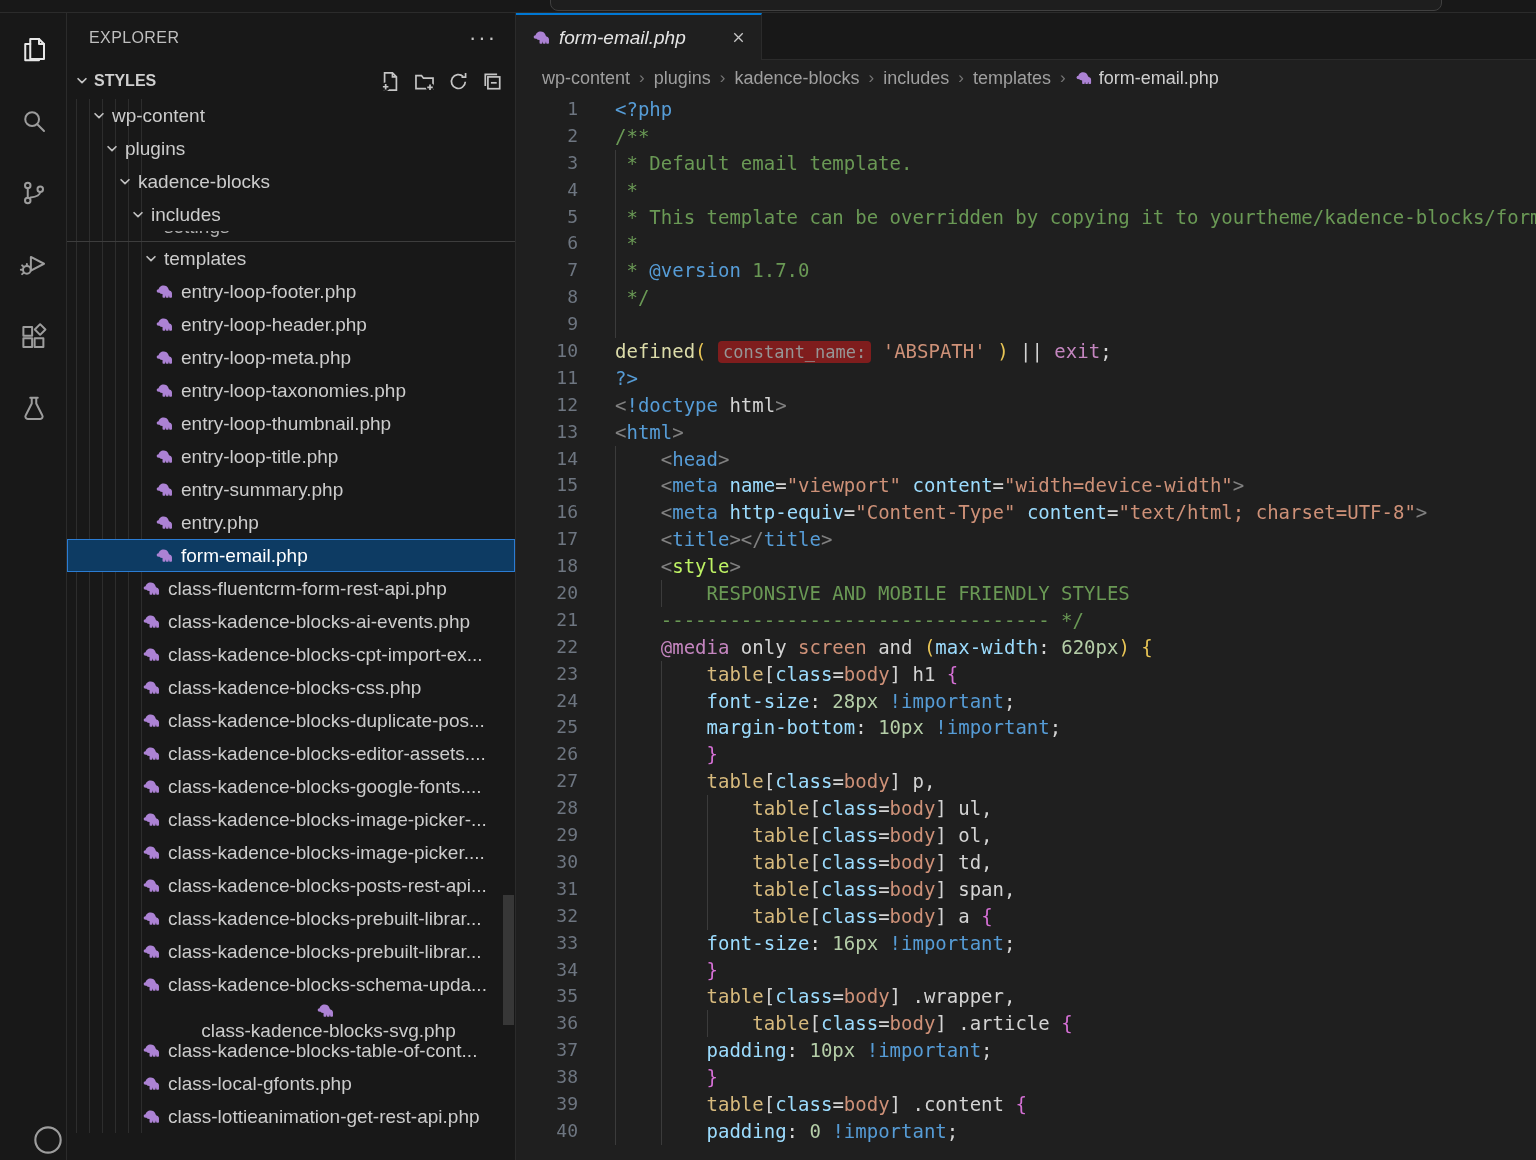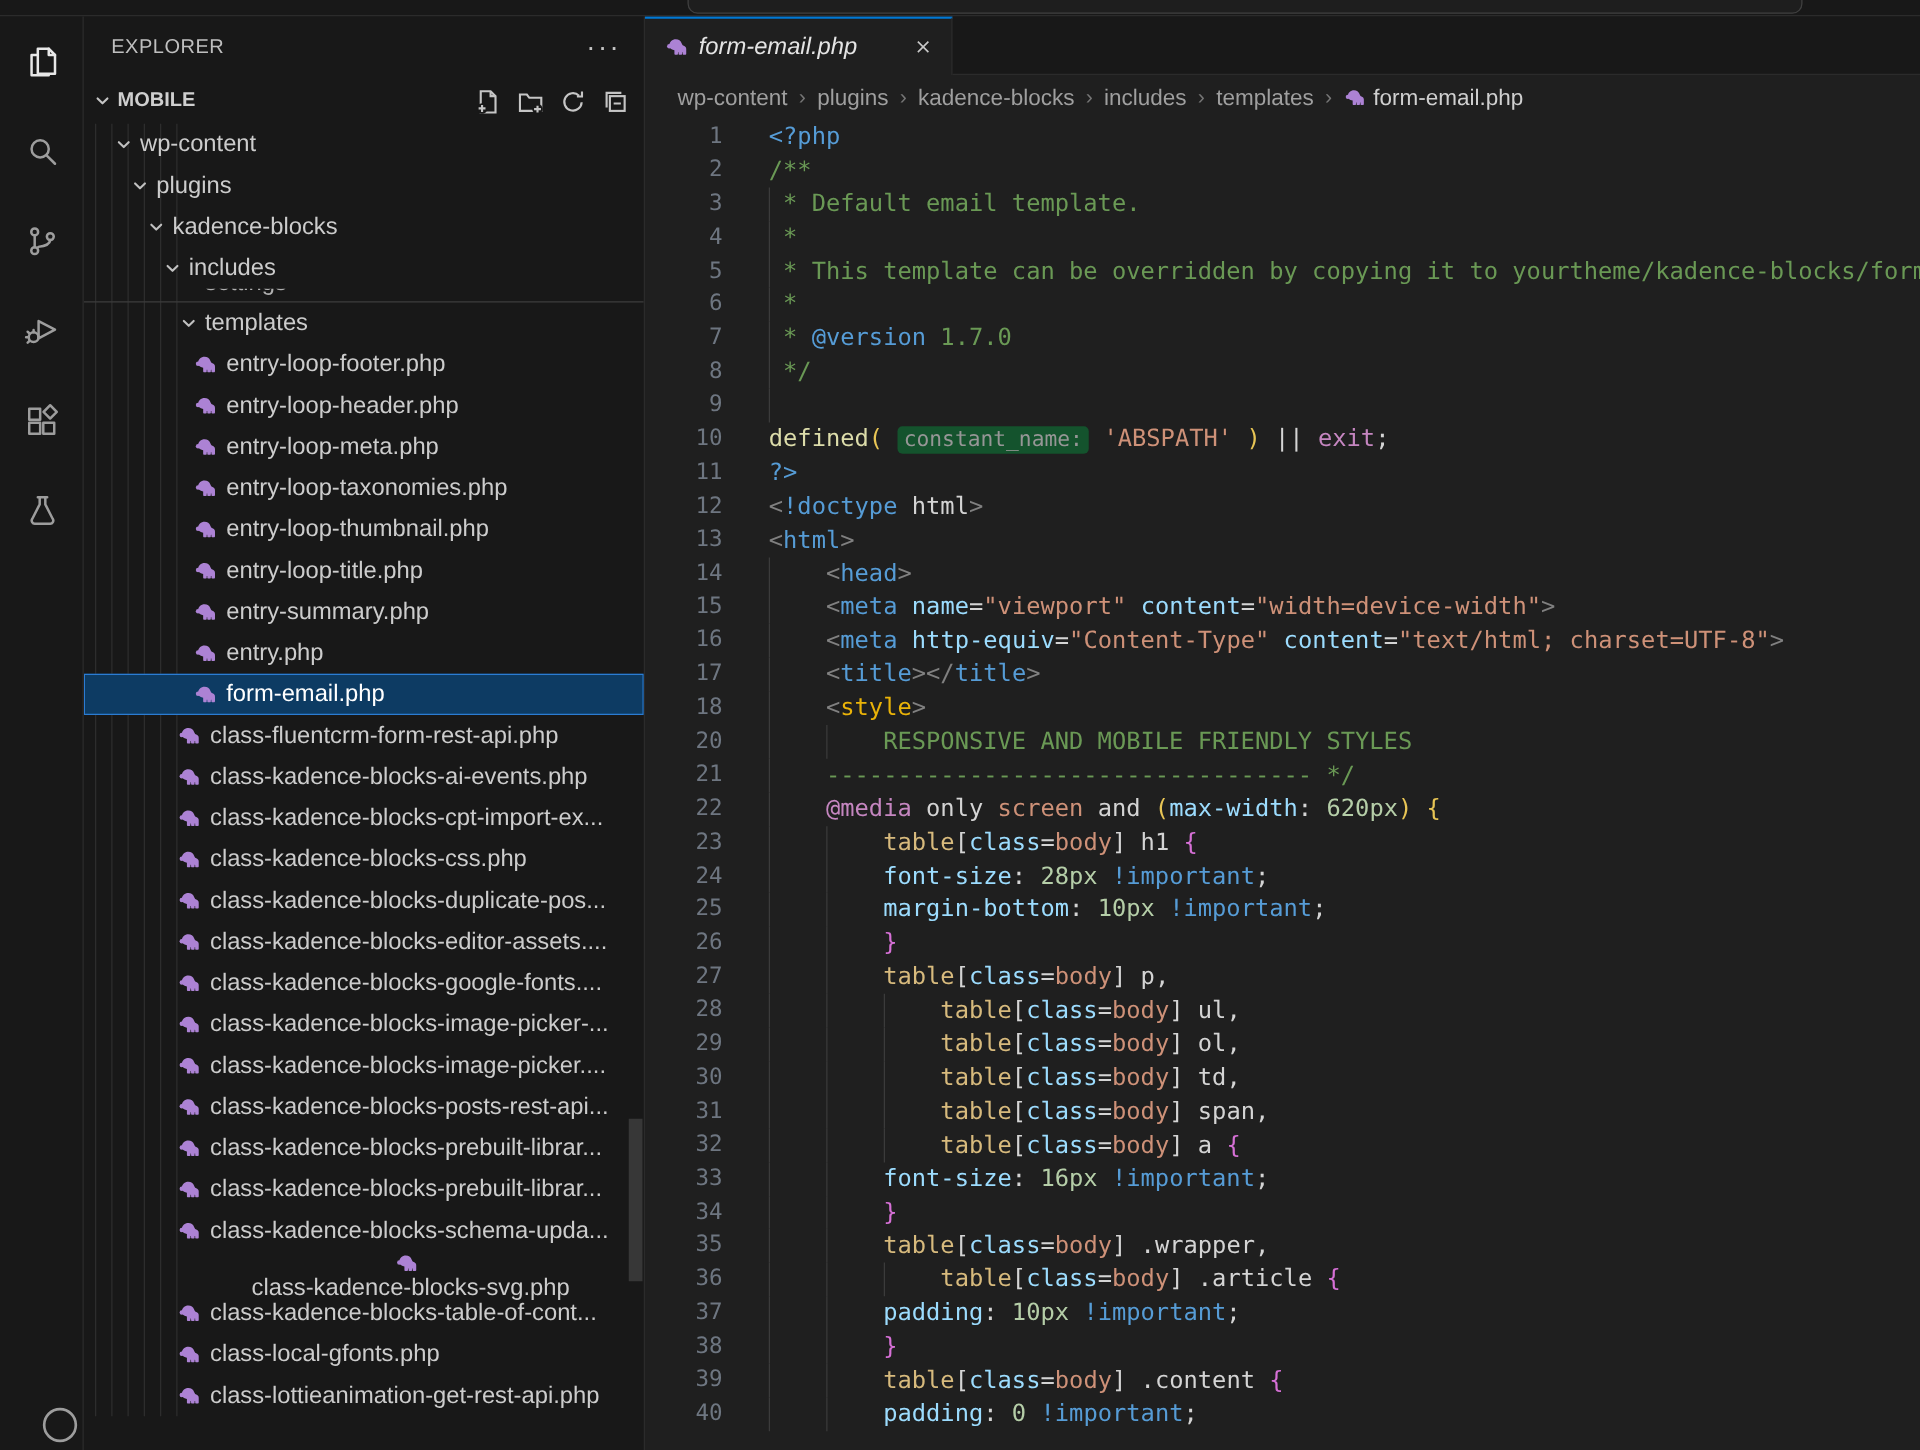--- a/index.html
+++ b/index.html
@@ -71,21 +71,21 @@
   .bc-file { display:flex; align-items:center; color:#CFCFCF; cursor:pointer; }
   .bc-file .ficon { width:18px; height:18px; margin-right:6px; }
 
   .code { position:relative; font-family:"DejaVu Sans Mono", monospace; font-size:19px;
     color:#D4D4D4; overflow:hidden; height:calc(100% - 83px); }
   .cl { position:relative; height:26.9px; line-height:26.9px; white-space:pre; }
   .ln { position:absolute; left:0; top:0; width:62px; text-align:right; color:#6E7681;
     font-size:18px; cursor:pointer; }
   .lc { margin-left:99px; }
   .iguide { position:absolute; top:0; bottom:0; width:1px; background:#3B3B3B; }
-  .chip { background:#14532d; color:#969696; border-radius:4px; padding:1px 5px; font-size:17px; }
+  .chip { background:#7f1d1d; color:#969696; border-radius:4px; padding:1px 5px; font-size:17px; }
 
   .elephant { fill:var(--elephant); }
   .chevsvg { fill:none; stroke:currentColor; stroke-width:1.5; stroke-linecap:round; stroke-linejoin:round; }
 </style>
 </head>
 <body>
 
 <svg width="0" height="0" style="position:absolute">
   <symbol id="i-php" viewBox="0 0 16 16">
     <path d="M2.9 7.1c0-2.5 2-4.2 4.4-4.2 1.9 0 3.3 1 3.9 2.6l.3.8c.2.5.6.9 1.1 1 1 .2 1.7 1.1 1.7 2.2v3.1c0 .4-.3.7-.7.7h-1c-.4 0-.7-.3-.7-.7v-.8c0-.25-.38-.25-.38 0v.8c0 .4-.3.7-.7.7h-1c-.4 0-.7-.3-.7-.7v-.8c0-.25-.38-.25-.38 0v.8c0 .4-.3.7-.7.7h-1c-.4 0-.7-.3-.7-.7v-2.4C3.9 9.8 2.9 8.6 2.9 7.1z"></path>
@@ -155,21 +155,21 @@
   <div class="sidebar">
     <div class="sb-header">
       <span>EXPLORER</span>
       <span class="spacer"></span>
       <span class="sb-more">···</span>
     </div>
     <div class="sb-section">
       <svg class="chev">
           <use href="#i-chev"></use>
         </svg>
-      <span>MOBILE</span>
+      <span>STYLES</span>
       <span class="spacer"></span>
       <span class="sec-actions">
         <svg viewBox="0 0 16 16">
             <path d="M9.5 1.5h-6v13h9v-10z"></path>
             <path d="M9.5 1.5v3h3"></path>
             <circle cx="4.3" cy="12" r="3.2" fill="#181818" stroke="none"></circle>
             <path d="M4.3 9.9v4.2M2.2 12h4.2"></path>
           </svg>
         <svg viewBox="0 0 16 16">
             <path d="M1.5 3.5h4.2l1.5 2h7.3v8H1.5z"></path>
@@ -438,21 +438,21 @@
         <div class="cl"><div class="iguide" style="left: calc(0ch + 99px);"></div><span class="ln">8</span><span class="lc"><span style="color: rgb(106, 153, 85);"> */</span></span></div>
         <div class="cl"><div class="iguide" style="left: calc(0ch + 99px);"></div><span class="ln">9</span><span class="lc"></span></div>
         <div class="cl"><span class="ln">10</span><span class="lc"><span style="color: rgb(220, 220, 170);">defined</span><span style="color: rgb(232, 197, 85);">(</span><span style="color: rgb(212, 212, 212);"> </span><span class="chip">constant_name:</span><span style="color: rgb(212, 212, 212);"> </span><span style="color: rgb(206, 145, 120);">'ABSPATH'</span><span style="color: rgb(212, 212, 212);"> </span><span style="color: rgb(232, 197, 85);">)</span><span style="color: rgb(212, 212, 212);"> || </span><span style="color: rgb(197, 134, 192);">exit</span><span style="color: rgb(212, 212, 212);">;</span></span></div>
         <div class="cl"><span class="ln">11</span><span class="lc"><span style="color: rgb(86, 156, 214);">?&gt;</span></span></div>
         <div class="cl"><span class="ln">12</span><span class="lc"><span style="color: rgb(128, 128, 128);">&lt;</span><span style="color: rgb(86, 156, 214);">!doctype</span><span style="color: rgb(212, 212, 212);"> html</span><span style="color: rgb(128, 128, 128);">&gt;</span></span></div>
         <div class="cl"><span class="ln">13</span><span class="lc"><span style="color: rgb(128, 128, 128);">&lt;</span><span style="color: rgb(86, 156, 214);">html</span><span style="color: rgb(128, 128, 128);">&gt;</span></span></div>
         <div class="cl"><div class="iguide" style="left: calc(0ch + 99px);"></div><span class="ln">14</span><span class="lc"><span style="color: rgb(212, 212, 212);">    </span><span style="color: rgb(128, 128, 128);">&lt;</span><span style="color: rgb(86, 156, 214);">head</span><span style="color: rgb(128, 128, 128);">&gt;</span></span></div>
         <div class="cl"><div class="iguide" style="left: calc(0ch + 99px);"></div><span class="ln">15</span><span class="lc"><span style="color: rgb(212, 212, 212);">    </span><span style="color: rgb(128, 128, 128);">&lt;</span><span style="color: rgb(86, 156, 214);">meta</span><span style="color: rgb(212, 212, 212);"> </span><span style="color: rgb(156, 220, 254);">name</span><span style="color: rgb(212, 212, 212);">=</span><span style="color: rgb(206, 145, 120);">"viewport"</span><span style="color: rgb(212, 212, 212);"> </span><span style="color: rgb(156, 220, 254);">content</span><span style="color: rgb(212, 212, 212);">=</span><span style="color: rgb(206, 145, 120);">"width=device-width"</span><span style="color: rgb(128, 128, 128);">&gt;</span></span></div>
         <div class="cl"><div class="iguide" style="left: calc(0ch + 99px);"></div><span class="ln">16</span><span class="lc"><span style="color: rgb(212, 212, 212);">    </span><span style="color: rgb(128, 128, 128);">&lt;</span><span style="color: rgb(86, 156, 214);">meta</span><span style="color: rgb(212, 212, 212);"> </span><span style="color: rgb(156, 220, 254);">http-equiv</span><span style="color: rgb(212, 212, 212);">=</span><span style="color: rgb(206, 145, 120);">"Content-Type"</span><span style="color: rgb(212, 212, 212);"> </span><span style="color: rgb(156, 220, 254);">content</span><span style="color: rgb(212, 212, 212);">=</span><span style="color: rgb(206, 145, 120);">"text/html; charset=UTF-8"</span><span style="color: rgb(128, 128, 128);">&gt;</span></span></div>
         <div class="cl"><div class="iguide" style="left: calc(0ch + 99px);"></div><span class="ln">17</span><span class="lc"><span style="color: rgb(212, 212, 212);">    </span><span style="color: rgb(128, 128, 128);">&lt;</span><span style="color: rgb(86, 156, 214);">title</span><span style="color: rgb(128, 128, 128);">&gt;&lt;/</span><span style="color: rgb(86, 156, 214);">title</span><span style="color: rgb(128, 128, 128);">&gt;</span></span></div>
-        <div class="cl"><div class="iguide" style="left: calc(0ch + 99px);"></div><span class="ln">18</span><span class="lc"><span style="color: rgb(212, 212, 212);">    </span><span style="color: rgb(128, 128, 128);">&lt;</span><span style="color: #eab308;">style</span><span style="color: rgb(128, 128, 128);">&gt;</span></span></div>
+        <div class="cl"><div class="iguide" style="left: calc(0ch + 99px);"></div><span class="ln">18</span><span class="lc"><span style="color: rgb(212, 212, 212);">    </span><span style="color: rgb(128, 128, 128);">&lt;</span><span style="color: #bef264;">style</span><span style="color: rgb(128, 128, 128);">&gt;</span></span></div>
         <div class="cl"><div class="iguide" style="left: calc(0ch + 99px);"></div><div class="iguide" style="left: calc(4ch + 99px);"></div><span class="ln">20</span><span class="lc"><span style="color: rgb(106, 153, 85);">        RESPONSIVE AND MOBILE FRIENDLY STYLES</span></span></div>
         <div class="cl"><div class="iguide" style="left: calc(0ch + 99px);"></div><span class="ln">21</span><span class="lc"><span style="color: rgb(106, 153, 85);">    ---------------------------------- */</span></span></div>
         <div class="cl"><div class="iguide" style="left: calc(0ch + 99px);"></div><span class="ln">22</span><span class="lc"><span style="color: rgb(212, 212, 212);">    </span><span style="color: rgb(197, 134, 192);">@media</span><span style="color: rgb(212, 212, 212);"> only </span><span style="color: rgb(206, 145, 120);">screen</span><span style="color: rgb(212, 212, 212);"> and </span><span style="color: rgb(232, 197, 85);">(</span><span style="color: rgb(156, 220, 254);">max-width</span><span style="color: rgb(212, 212, 212);">: </span><span style="color: rgb(181, 206, 168);">620px</span><span style="color: rgb(232, 197, 85);">)</span><span style="color: rgb(212, 212, 212);"> </span><span style="color: rgb(232, 197, 85);">{</span></span></div>
         <div class="cl"><div class="iguide" style="left: calc(0ch + 99px);"></div><div class="iguide" style="left: calc(4ch + 99px);"></div><span class="ln">23</span><span class="lc"><span style="color: rgb(212, 212, 212);">        </span><span style="color: rgb(215, 186, 125);">table</span><span style="color: rgb(212, 212, 212);">[</span><span style="color: rgb(156, 220, 254);">class</span><span style="color: rgb(212, 212, 212);">=</span><span style="color: rgb(206, 145, 120);">body</span><span style="color: rgb(212, 212, 212);">] h1 </span><span style="color: rgb(214, 112, 214);">{</span></span></div>
         <div class="cl"><div class="iguide" style="left: calc(0ch + 99px);"></div><div class="iguide" style="left: calc(4ch + 99px);"></div><span class="ln">24</span><span class="lc"><span style="color: rgb(212, 212, 212);">        </span><span style="color: rgb(156, 220, 254);">font-size</span><span style="color: rgb(212, 212, 212);">: </span><span style="color: rgb(181, 206, 168);">28px</span><span style="color: rgb(212, 212, 212);"> </span><span style="color: rgb(86, 156, 214);">!important</span><span style="color: rgb(212, 212, 212);">;</span></span></div>
         <div class="cl"><div class="iguide" style="left: calc(0ch + 99px);"></div><div class="iguide" style="left: calc(4ch + 99px);"></div><span class="ln">25</span><span class="lc"><span style="color: rgb(212, 212, 212);">        </span><span style="color: rgb(156, 220, 254);">margin-bottom</span><span style="color: rgb(212, 212, 212);">: </span><span style="color: rgb(181, 206, 168);">10px</span><span style="color: rgb(212, 212, 212);"> </span><span style="color: rgb(86, 156, 214);">!important</span><span style="color: rgb(212, 212, 212);">;</span></span></div>
         <div class="cl"><div class="iguide" style="left: calc(0ch + 99px);"></div><div class="iguide" style="left: calc(4ch + 99px);"></div><span class="ln">26</span><span class="lc"><span style="color: rgb(212, 212, 212);">        </span><span style="color: rgb(214, 112, 214);">}</span></span></div>
         <div class="cl"><div class="iguide" style="left: calc(0ch + 99px);"></div><div class="iguide" style="left: calc(4ch + 99px);"></div><span class="ln">27</span><span class="lc"><span style="color: rgb(212, 212, 212);">        </span><span style="color: rgb(215, 186, 125);">table</span><span style="color: rgb(212, 212, 212);">[</span><span style="color: rgb(156, 220, 254);">class</span><span style="color: rgb(212, 212, 212);">=</span><span style="color: rgb(206, 145, 120);">body</span><span style="color: rgb(212, 212, 212);">] p,</span></span></div>
         <div class="cl"><div class="iguide" style="left: calc(0ch + 99px);"></div><div class="iguide" style="left: calc(4ch + 99px);"></div><div class="iguide" style="left: calc(8ch + 99px);"></div><span class="ln">28</span><span class="lc"><span style="color: rgb(212, 212, 212);">            </span><span style="color: rgb(215, 186, 125);">table</span><span style="color: rgb(212, 212, 212);">[</span><span style="color: rgb(156, 220, 254);">class</span><span style="color: rgb(212, 212, 212);">=</span><span style="color: rgb(206, 145, 120);">body</span><span style="color: rgb(212, 212, 212);">] ul,</span></span></div>
         <div class="cl"><div class="iguide" style="left: calc(0ch + 99px);"></div><div class="iguide" style="left: calc(4ch + 99px);"></div><div class="iguide" style="left: calc(8ch + 99px);"></div><span class="ln">29</span><span class="lc"><span style="color: rgb(212, 212, 212);">            </span><span style="color: rgb(215, 186, 125);">table</span><span style="color: rgb(212, 212, 212);">[</span><span style="color: rgb(156, 220, 254);">class</span><span style="color: rgb(212, 212, 212);">=</span><span style="color: rgb(206, 145, 120);">body</span><span style="color: rgb(212, 212, 212);">] ol,</span></span></div>

